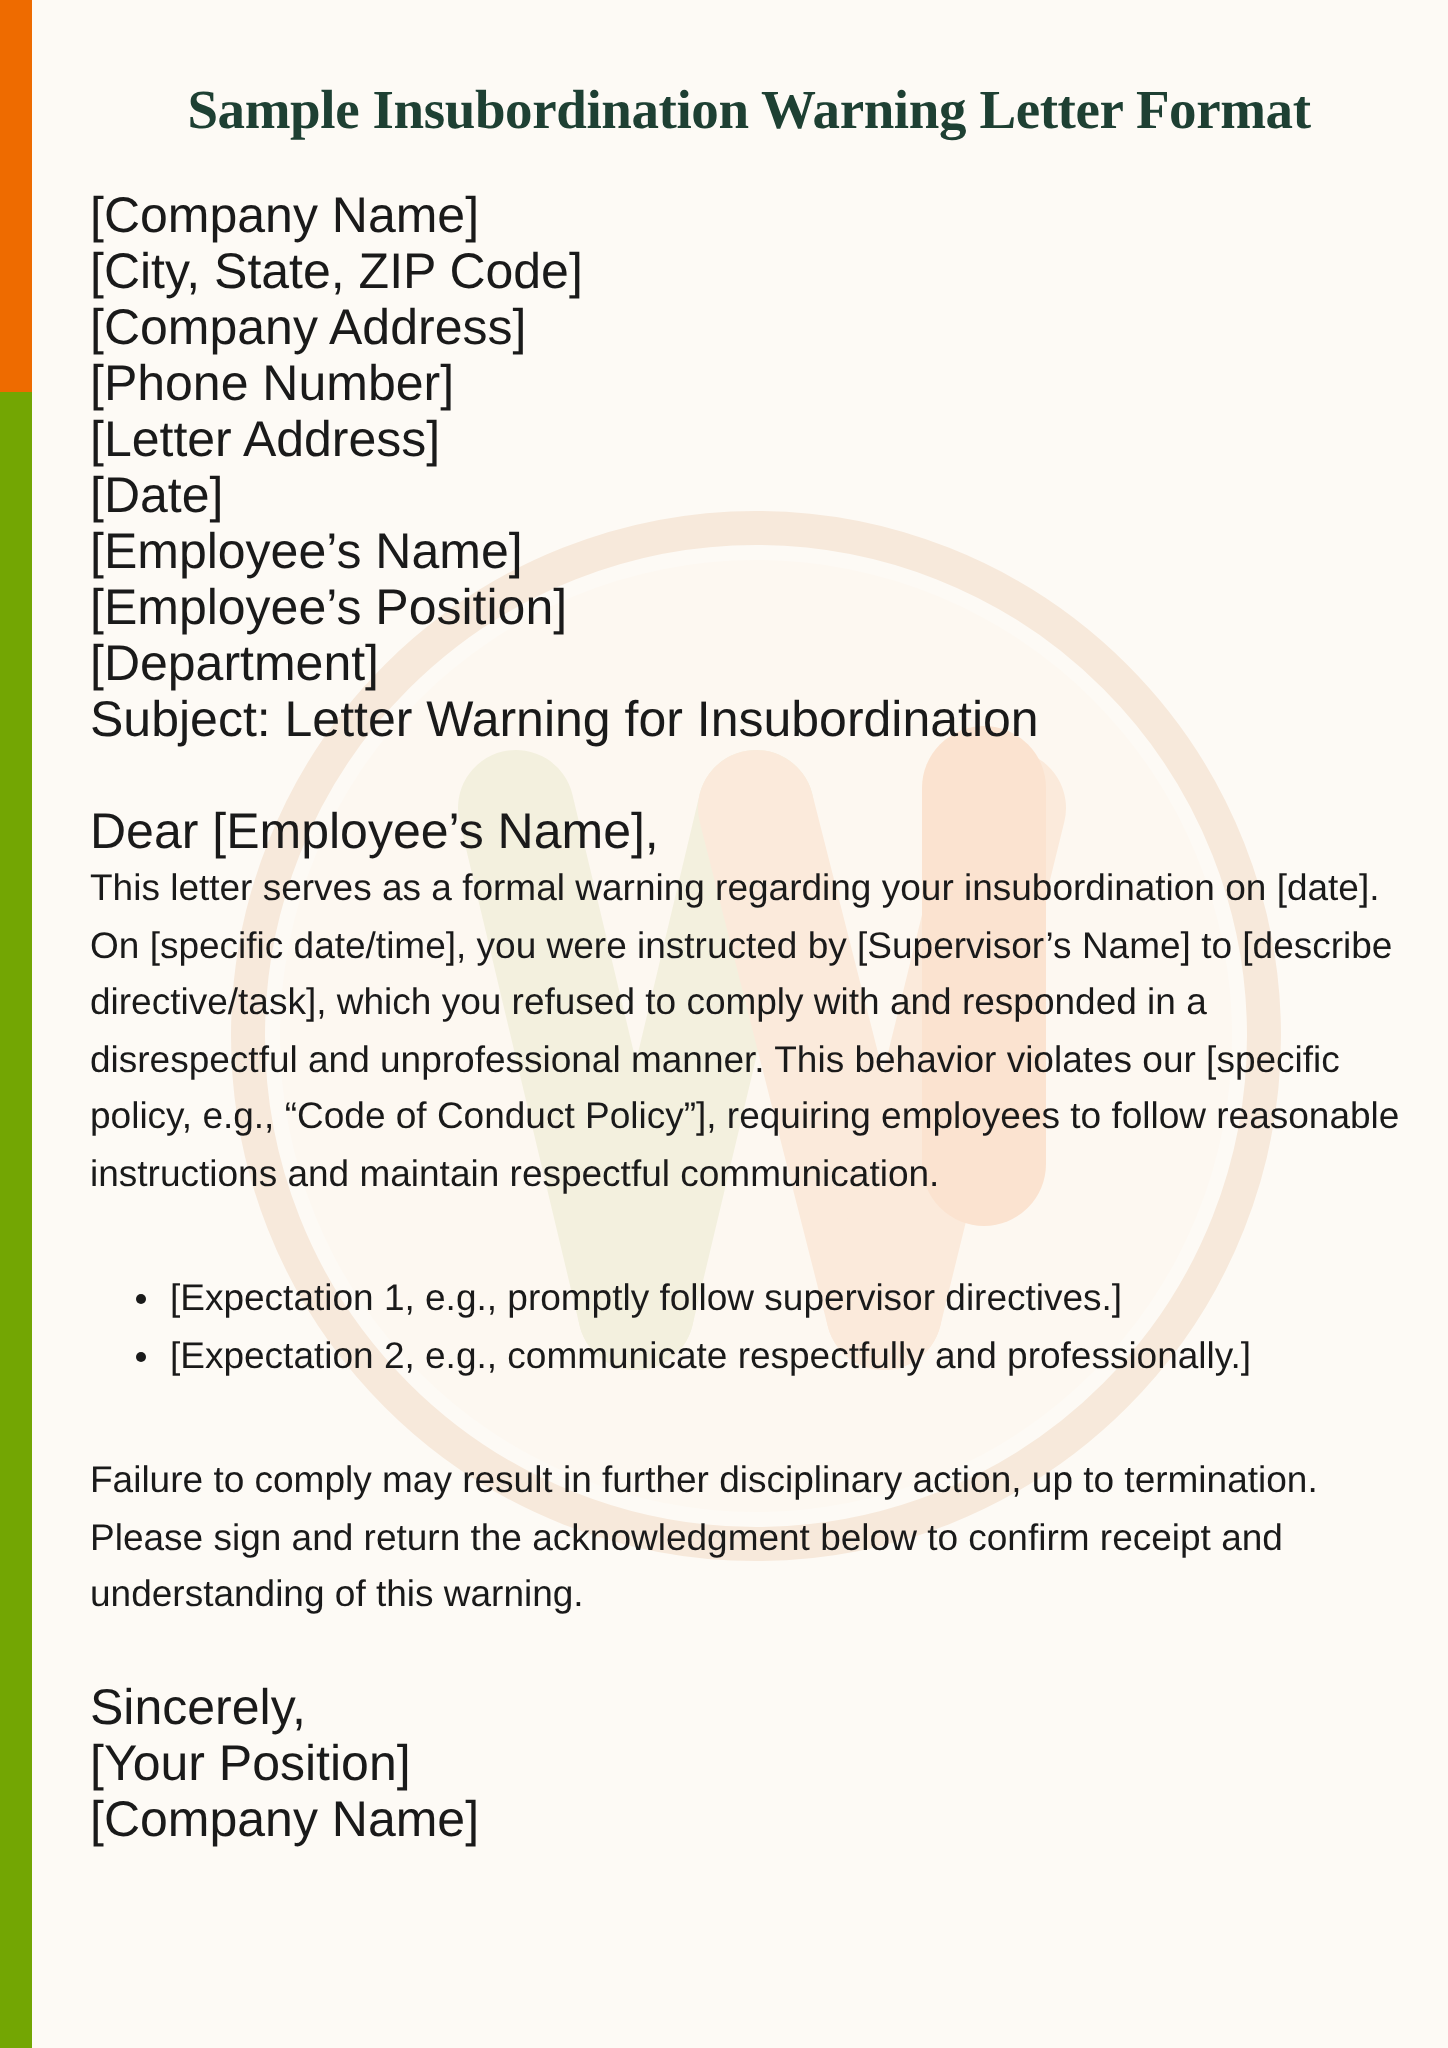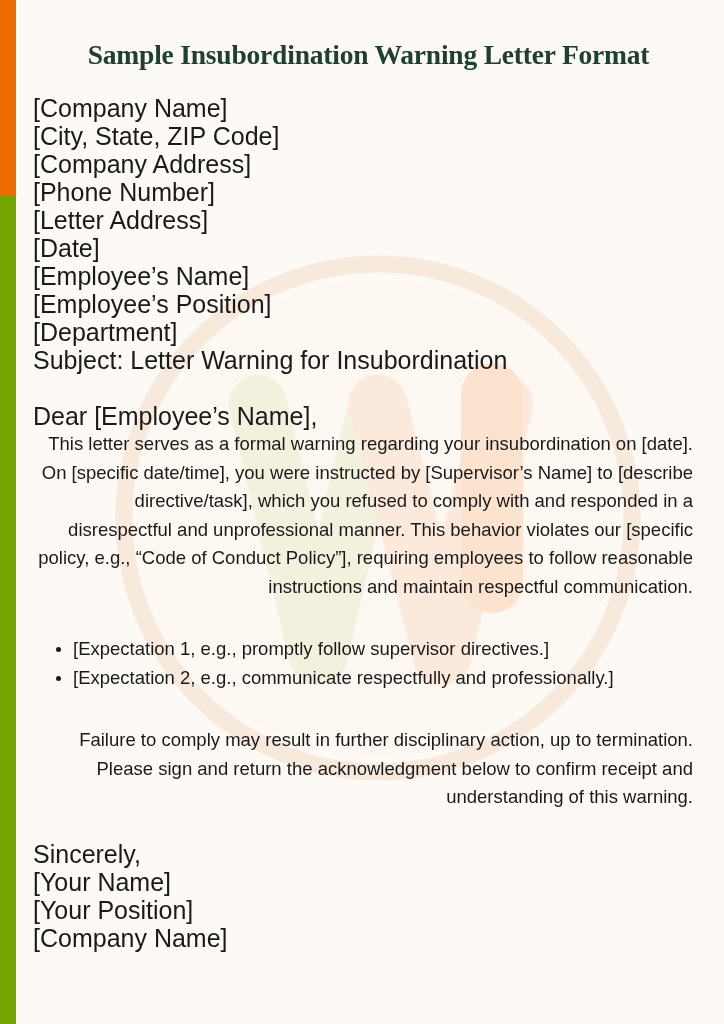--- a/index.html
+++ b/index.html
@@ -53,21 +53,21 @@
   #watermark svg {
     display: block;
     width: 100%;
     height: 100%;
   }
 
   
   #content {
     position: relative;
     z-index: 1;
-    padding: 0 20px 0 33px;
+    padding: 0 20px 0 45px;
   }
 
   .doc-title {
     margin: 0;
     padding: 38px 20px 0 20px;
     text-align: center;
     font-family: "Liberation Serif", serif;
     font-weight: bold;
     font-size: 27.5px;
     line-height: 1.2;
@@ -116,21 +116,20 @@
     left: 17px;
     top: 12px;
     width: 5px;
     height: 5px;
     border-radius: 50%;
     background: #1a1a1a;
   }
 
   .body-wide {
     max-width: 660px;
-    text-align: right;
   }
 </style>
 </head>
 <body>
 
 <div id="page">
 
   <div class="edge-bar edge-bar-orange"></div>
   <div class="edge-bar edge-bar-green"></div>
 
@@ -182,19 +181,18 @@
     </ul>
 
     <div class="spacer"></div>
 
     <p class="para body-wide">Failure to comply may result in further disciplinary action, up to termination. Please sign and return the acknowledgment below to confirm receipt and understanding of this warning.</p>
 
     <div class="spacer"></div>
 
     <div class="block">
       <div class="line">Sincerely,</div>
-      <div class="line">[Your Name]</div>
       <div class="line">[Your Position]</div>
       <div class="line">[Company Name]</div>
     </div>
 
   </div>
 </div>
 
 </body></html>

